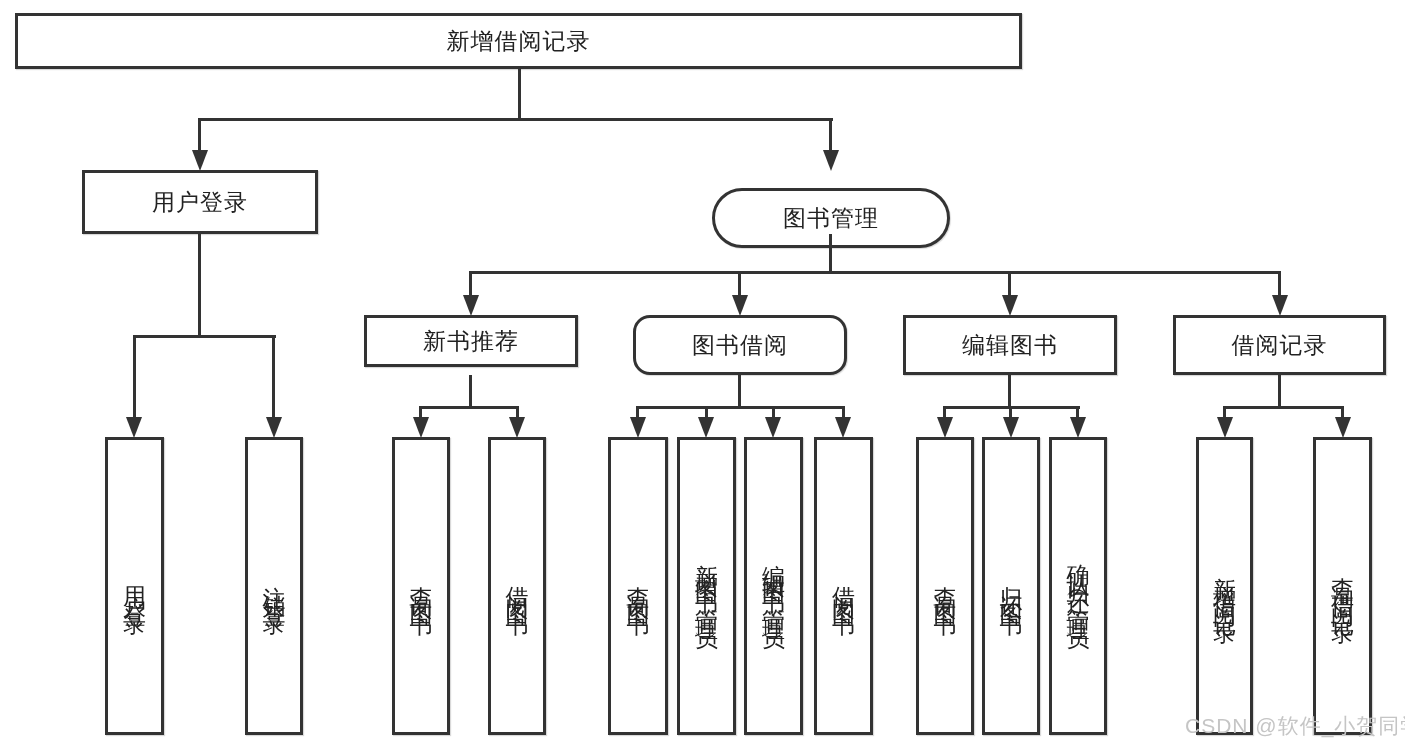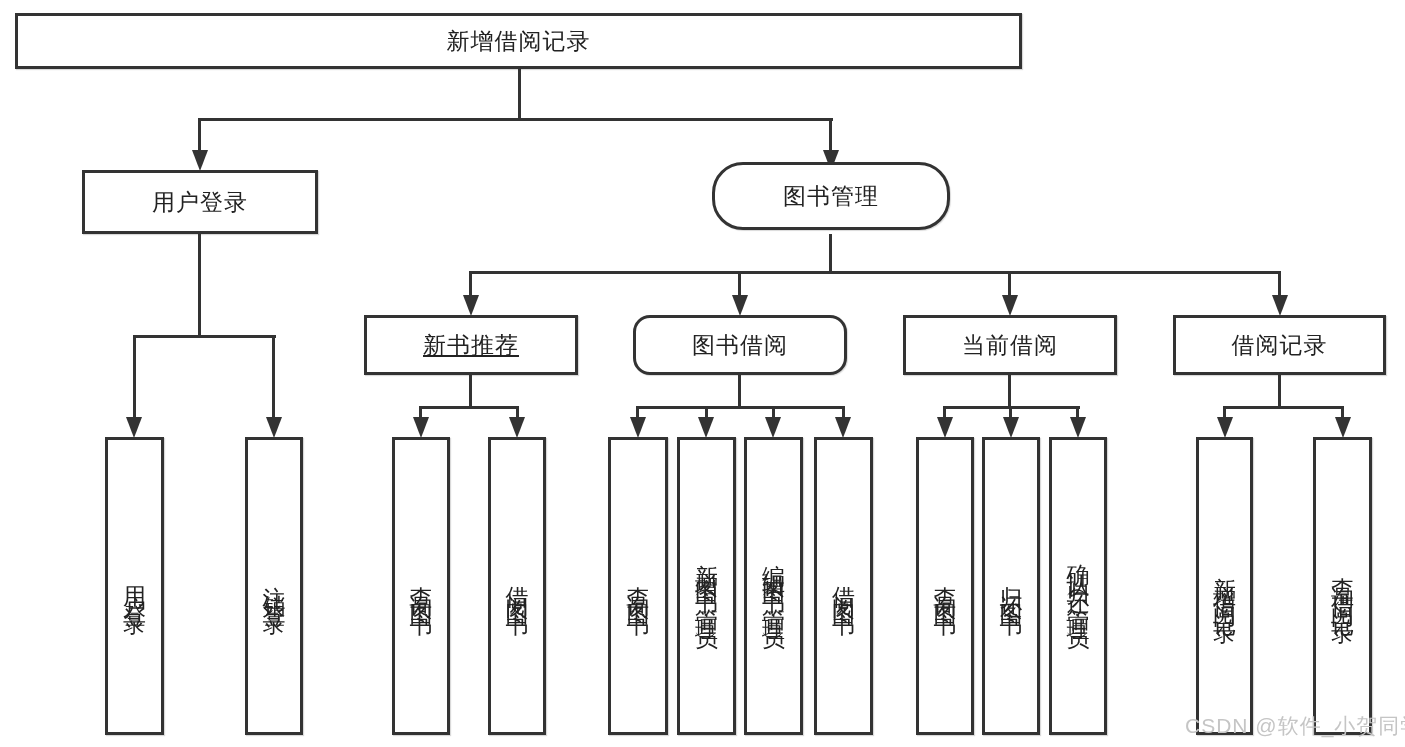--- a/index.html
+++ b/index.html
@@ -61,43 +61,43 @@
   <div class="box hbox" style="left:15px;top:13px;width:1007px;height:56px;">新增借阅记录</div>
 
   <div class="line" style="left:518px;top:69px;width:3px;height:52px;"></div>
   <div class="line" style="left:198px;top:118px;width:635px;height:3px;"></div>
   <div class="line" style="left:198px;top:118px;width:3px;height:34px;"></div>
   <div class="arrow" style="left:192px;top:150px;"></div>
   <div class="line" style="left:829px;top:118px;width:3px;height:34px;"></div>
   <div class="arrow" style="left:823px;top:150px;"></div>
 
   <div class="box hbox" style="left:82px;top:170px;width:236px;height:64px;">用户登录</div>
-  <div class="box hbox" style="left:712px;top:162px;width:238px;height:68px;border-radius:31px;">图书管理</div>
+  <div class="box hbox" style="left:712px;top:188px;width:238px;height:60px;border-radius:31px;">图书管理</div>
 
   <div class="line" style="left:198px;top:234px;width:3px;height:103px;"></div>
   <div class="line" style="left:133px;top:335px;width:143px;height:3px;"></div>
   <div class="line" style="left:133px;top:335px;width:3px;height:84px;"></div>
   <div class="arrow" style="left:126px;top:417px;"></div>
   <div class="line" style="left:272px;top:335px;width:3px;height:84px;"></div>
   <div class="arrow" style="left:266px;top:417px;"></div>
 
   <div class="line" style="left:829px;top:234px;width:3px;height:40px;"></div>
   <div class="line" style="left:469px;top:271px;width:812px;height:3px;"></div>
   <div class="line" style="left:469px;top:271px;width:3px;height:26px;"></div>
   <div class="arrow" style="left:463px;top:295px;"></div>
   <div class="line" style="left:738px;top:271px;width:3px;height:26px;"></div>
   <div class="arrow" style="left:732px;top:295px;"></div>
   <div class="line" style="left:1008px;top:271px;width:3px;height:26px;"></div>
   <div class="arrow" style="left:1002px;top:295px;"></div>
   <div class="line" style="left:1278px;top:271px;width:3px;height:26px;"></div>
   <div class="arrow" style="left:1272px;top:295px;"></div>
 
-  <div class="box hbox" style="left:364px;top:315px;width:214px;height:60px;text-decoration:underline;">新书推荐</div>
+  <div class="box hbox" style="left:364px;top:315px;width:214px;height:52px;">新书推荐</div>
   <div class="box hbox" style="left:633px;top:315px;width:214px;height:60px;border-radius:17px;">图书借阅</div>
-  <div class="box hbox" style="left:903px;top:315px;width:214px;height:60px;">当前借阅</div>
+  <div class="box hbox" style="left:903px;top:315px;width:214px;height:60px;">编辑图书</div>
   <div class="box hbox" style="left:1173px;top:315px;width:213px;height:60px;">借阅记录</div>
 
   <div class="line" style="left:469px;top:375px;width:3px;height:33px;"></div>
   <div class="line" style="left:419px;top:406px;width:100px;height:3px;"></div>
   <div class="line" style="left:419px;top:406px;width:3px;height:14px;"></div>
   <div class="arrow" style="left:413px;top:417px;"></div>
   <div class="line" style="left:516px;top:406px;width:3px;height:14px;"></div>
   <div class="arrow" style="left:509px;top:417px;"></div>
 
   <div class="line" style="left:738px;top:375px;width:3px;height:33px;"></div>

